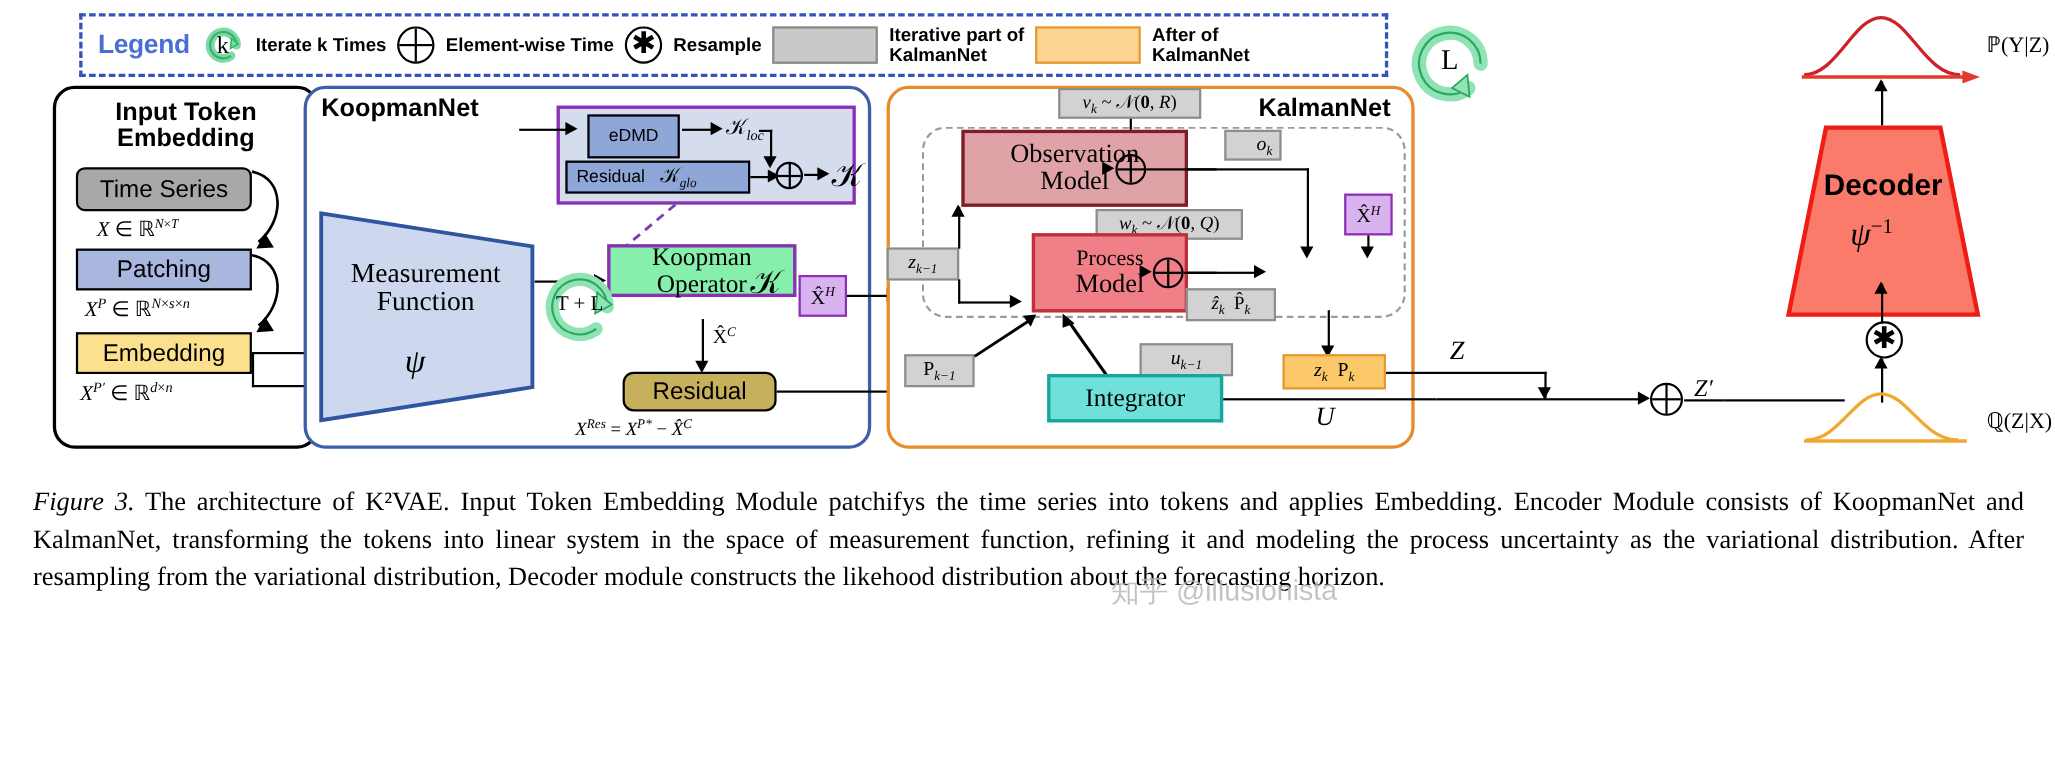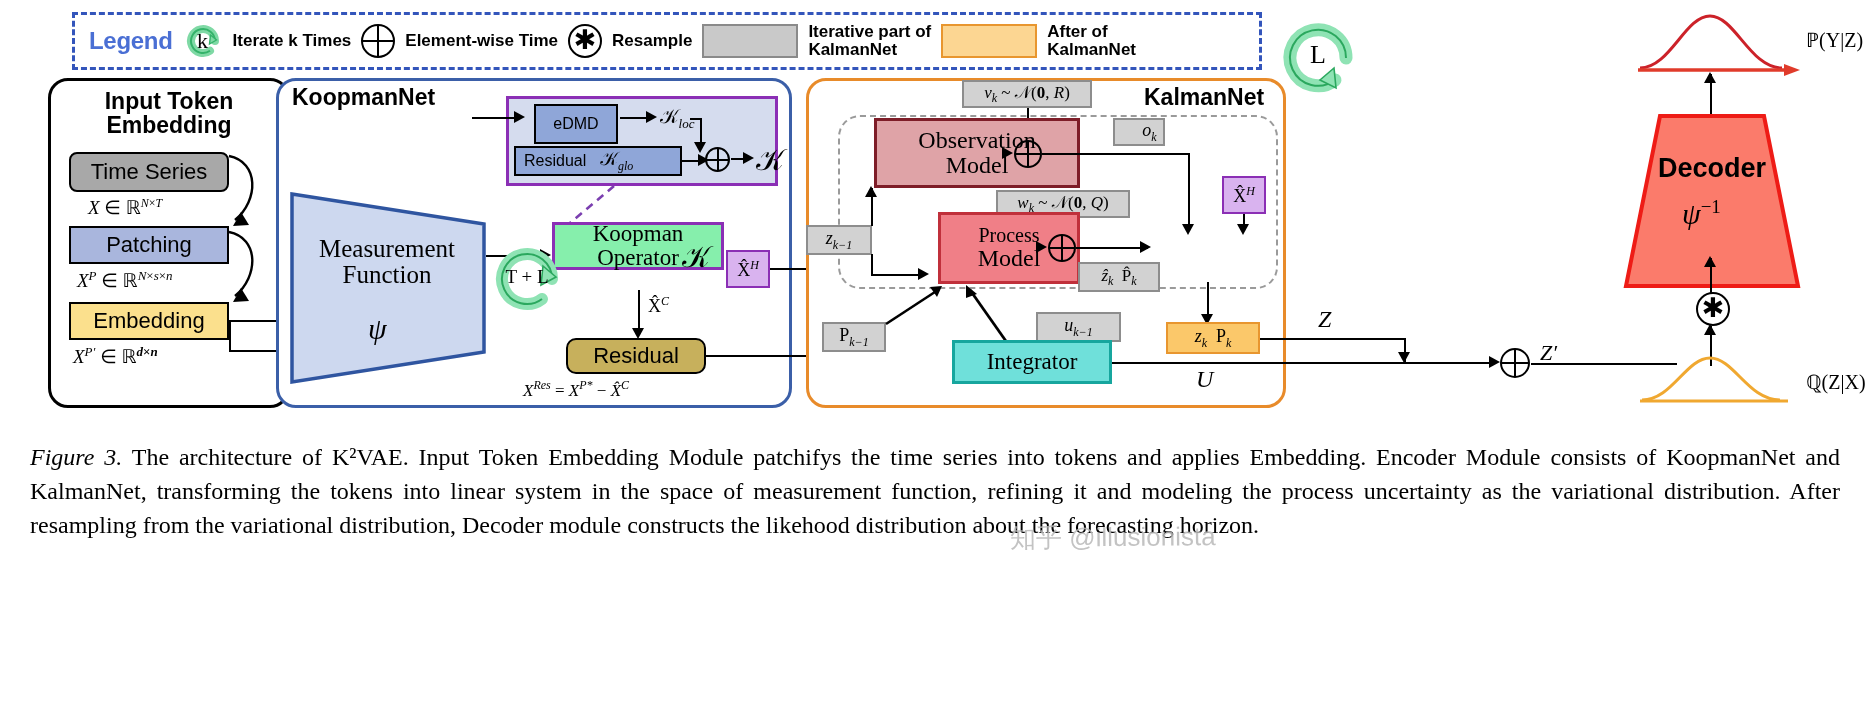--- a/index.html
+++ b/index.html
@@ -152,21 +152,21 @@
     <span>Patching</span>
   </div>
   <div class="abs ser" style="left:77px; top:268px; font-size:19px;">
     <i>X</i><sup style="font-size:13px;"><i>P</i></sup> ∈ ℝ<sup style="font-size:13px;"><i>N</i>×<i>s</i>×<i>n</i></sup>
   </div>
 
   <div class="abs box blk-yellow" style="left:69px; top:302px; width:160px; height:38px; font-size:22px;">
     <span>Embedding</span>
   </div>
   <div class="abs ser" style="left:73px; top:344px; font-size:19px;">
-    <i>X</i><sup style="font-size:13px;"><i>P′</i></sup> ∈ ℝ<sup style="font-size:13px;font-weight:bold;"><i>d</i>×<i>n</i></sup>
+    <i>X</i><sup style="font-size:13px;"><i>P′</i></sup> ∈ ℝ<sup style="font-size:13px;"><i>d</i>×<i>n</i></sup>
   </div>
 
   <svg class="abs" style="left:215px; top:148px; width:60px; height:200px;">
     <path d="M14 8 C 44 14, 44 52, 20 72" fill="none" stroke="#000" stroke-width="2.4"></path>
     <path d="M26 64 l-8 14 l16 -1 z" fill="#000"></path>
     <path d="M14 84 C 44 90, 44 128, 20 148" fill="none" stroke="#000" stroke-width="2.4"></path>
     <path d="M26 140 l-8 14 l16 -1 z" fill="#000"></path>
   </svg>
 
   <div class="abs ln hl" style="left:229px; top:320px; width:72px;"></div>

